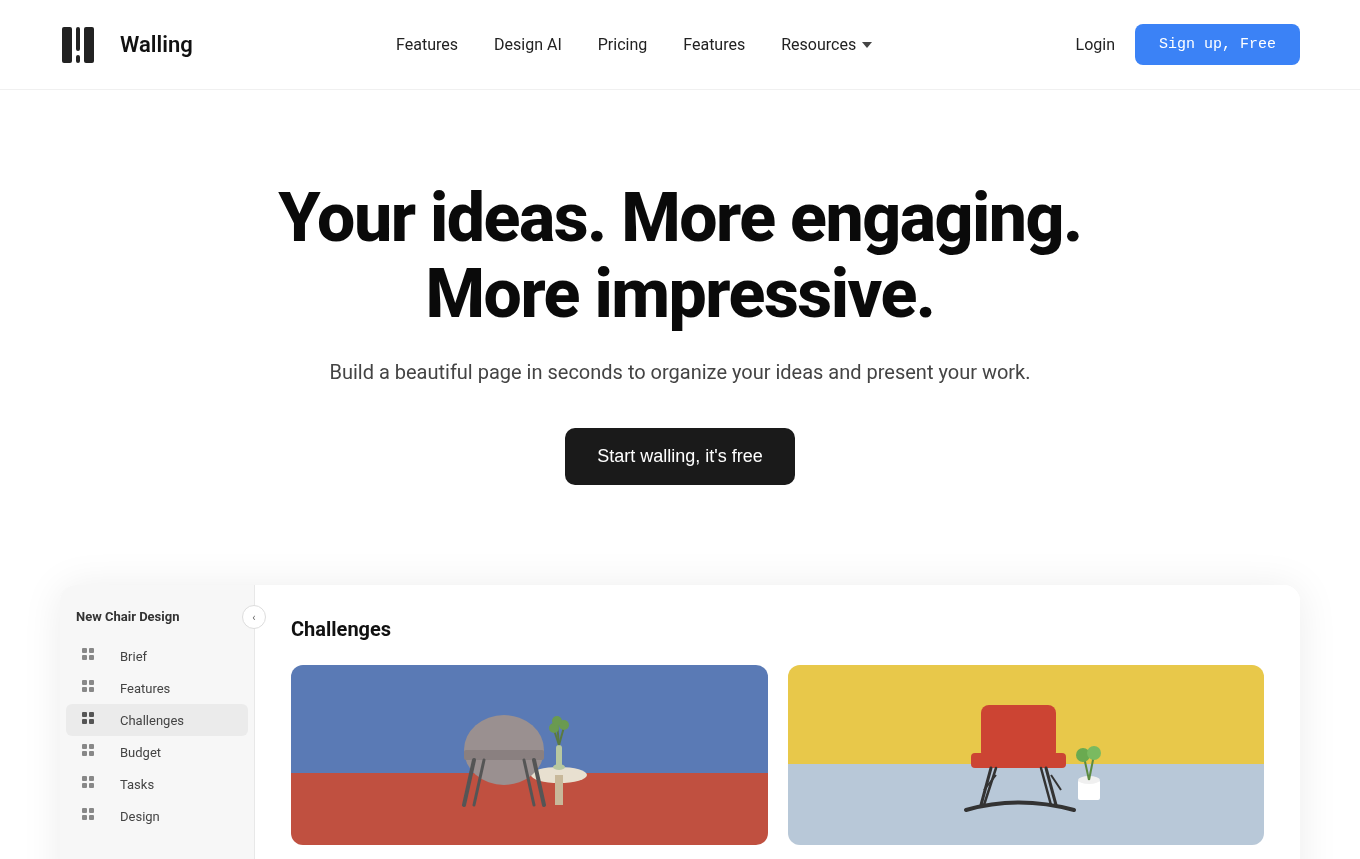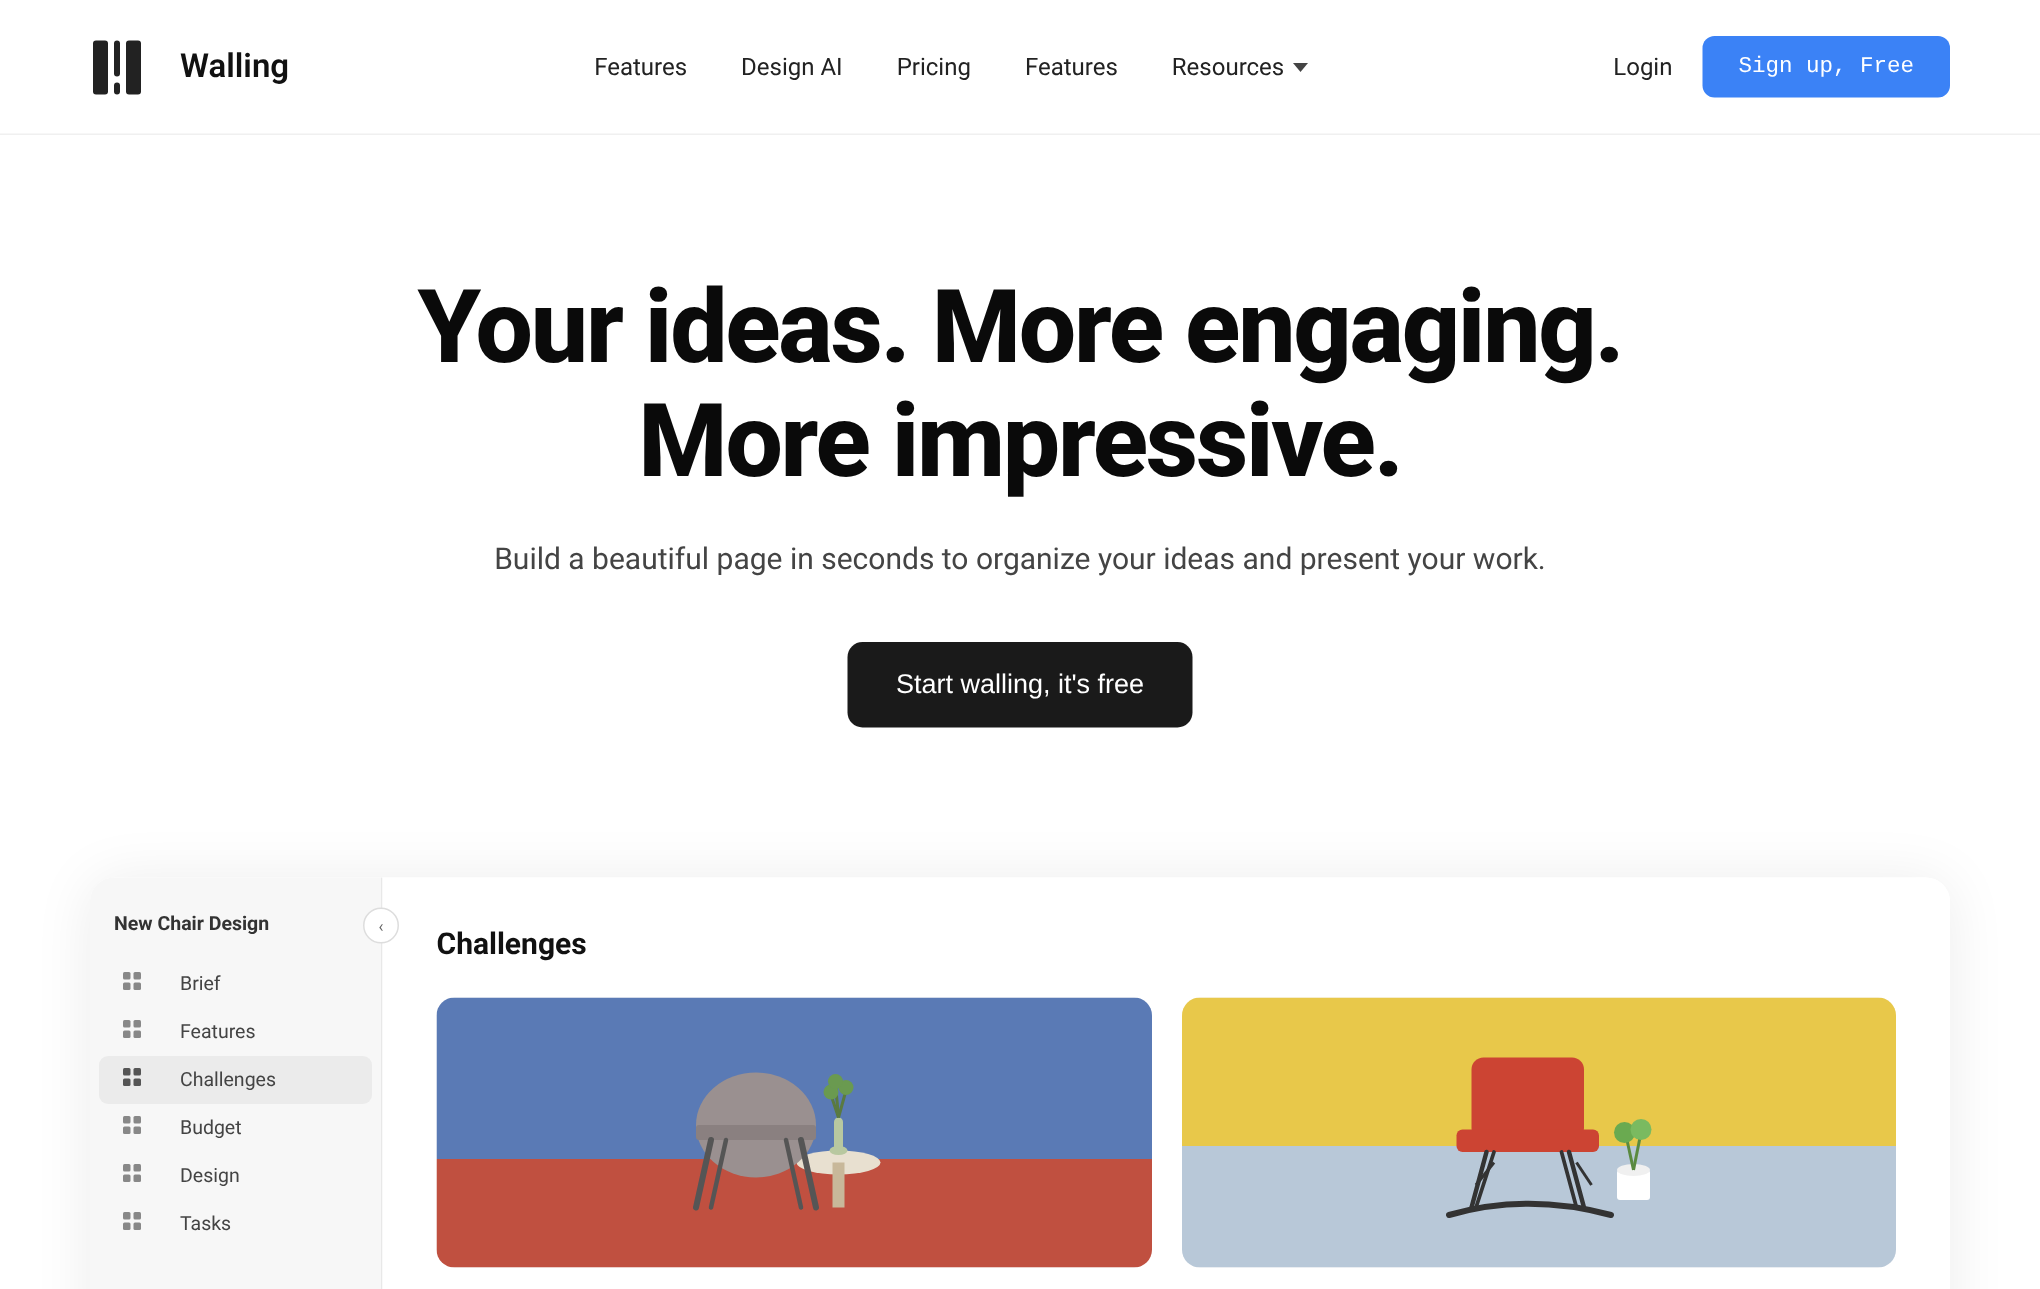--- a/index.html
+++ b/index.html
@@ -377,36 +377,36 @@
             <span class="icon-stack-row">
                 <span class="icon-sq"></span>
                 <span class="icon-sq"></span>
               </span>
             <span class="icon-stack-row">
                 <span class="icon-sq"></span>
                 <span class="icon-sq"></span>
               </span>
           </span>
         </span>
+        <span>Tasks</span>
+      </li>
+      <li class="sidebar-item">
+        <span class="sidebar-item-icon">
+          <span class="icon-stack">
+            <span class="icon-stack-row">
+                <span class="icon-sq"></span>
+                <span class="icon-sq"></span>
+              </span>
+            <span class="icon-stack-row">
+                <span class="icon-sq"></span>
+                <span class="icon-sq"></span>
+              </span>
+          </span>
+        </span>
         <span>Design</span>
-      </li>
-      <li class="sidebar-item">
-        <span class="sidebar-item-icon">
-          <span class="icon-stack">
-            <span class="icon-stack-row">
-                <span class="icon-sq"></span>
-                <span class="icon-sq"></span>
-              </span>
-            <span class="icon-stack-row">
-                <span class="icon-sq"></span>
-                <span class="icon-sq"></span>
-              </span>
-          </span>
-        </span>
-        <span>Tasks</span>
       </li>
     </ul>
   </aside>
 
   <main class="demo-main">
     <div class="demo-section-title">Challenges</div>
 
     <div class="demo-grid">
 
       <div class="demo-card">

